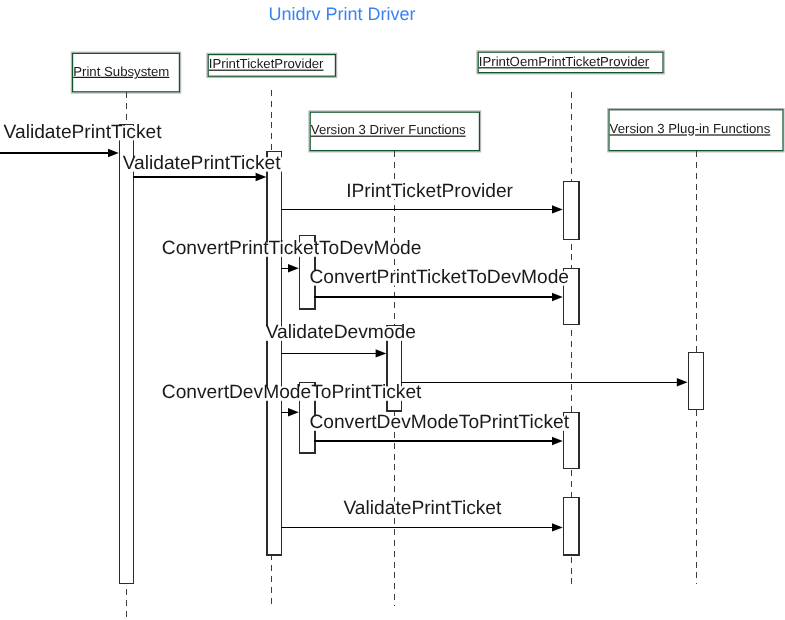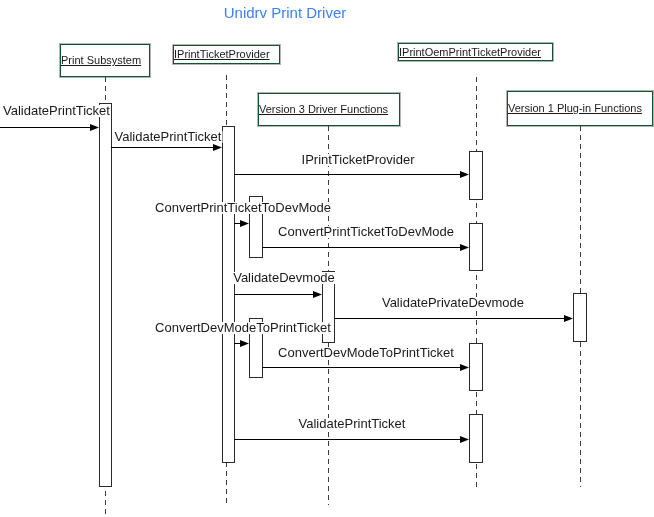--- a/index.html
+++ b/index.html
@@ -14,21 +14,21 @@
   .actor-box{
     position:absolute;box-sizing:border-box;background:#fff;
     border:1px solid #14532d;box-shadow:0 0 0 1px #b5b5b5;
     display:flex;align-items:center;
   }
   .actor-box .actor-label{
     font-size:11px;line-height:13px;text-decoration:underline;white-space:nowrap;
   }
   #canvas{position:absolute;left:0;top:0;z-index:1;}
   .msg-label{
-    position:absolute;z-index:2;font-size:13px;line-height:12px;white-space:nowrap;
+    position:absolute;z-index:2;font-size:16px;line-height:12px;white-space:nowrap;
     background:#ffffff;padding:0 1px;
   }
   .msg-label.centered{transform:translateX(-50%);}
 </style>
 </head>
 <body>
 
 <div id="stage">
 
   <div class="section-title" style="left:285px">Unidrv Print Driver</div>
@@ -88,27 +88,26 @@
   <div class="actor-box" style="left:173px;top:45px;width:107px;height:19px">
     <span class="actor-label">IPrintTicketProvider</span>
   </div>
   <div class="actor-box" style="left:258px;top:93px;width:142px;height:33px">
     <span class="actor-label">Version 3 Driver Functions</span>
   </div>
   <div class="actor-box" style="left:398px;top:43px;width:155px;height:18px">
     <span class="actor-label">IPrintOemPrintTicketProvider</span>
   </div>
   <div class="actor-box" style="left:507px;top:91px;width:146px;height:35px">
-    <span class="actor-label">Version 1 Plug-in Functions</span>
+    <span class="actor-label">Version 3 Plug-in Functions</span>
   </div>
 
   <div class="msg-label" style="left:2px;top:105px">ValidatePrintTicket</div>
   <div class="msg-label centered" style="left:168px;top:131px">ValidatePrintTicket</div>
   <div class="msg-label centered" style="left:358px;top:154px">IPrintTicketProvider</div>
   <div class="msg-label centered" style="left:243px;top:202px">ConvertPrintTicketToDevMode</div>
   <div class="msg-label centered" style="left:366px;top:226px">ConvertPrintTicketToDevMode</div>
   <div class="msg-label centered" style="left:284px;top:272px">ValidateDevmode</div>
-  <div class="msg-label centered" style="left:453px;top:297px">ValidatePrivateDevmode</div>
   <div class="msg-label centered" style="left:243px;top:322px">ConvertDevModeToPrintTicket</div>
   <div class="msg-label centered" style="left:366px;top:347px">ConvertDevModeToPrintTicket</div>
   <div class="msg-label centered" style="left:352px;top:418px">ValidatePrintTicket</div>
 
 </div>
 
 </body></html>

